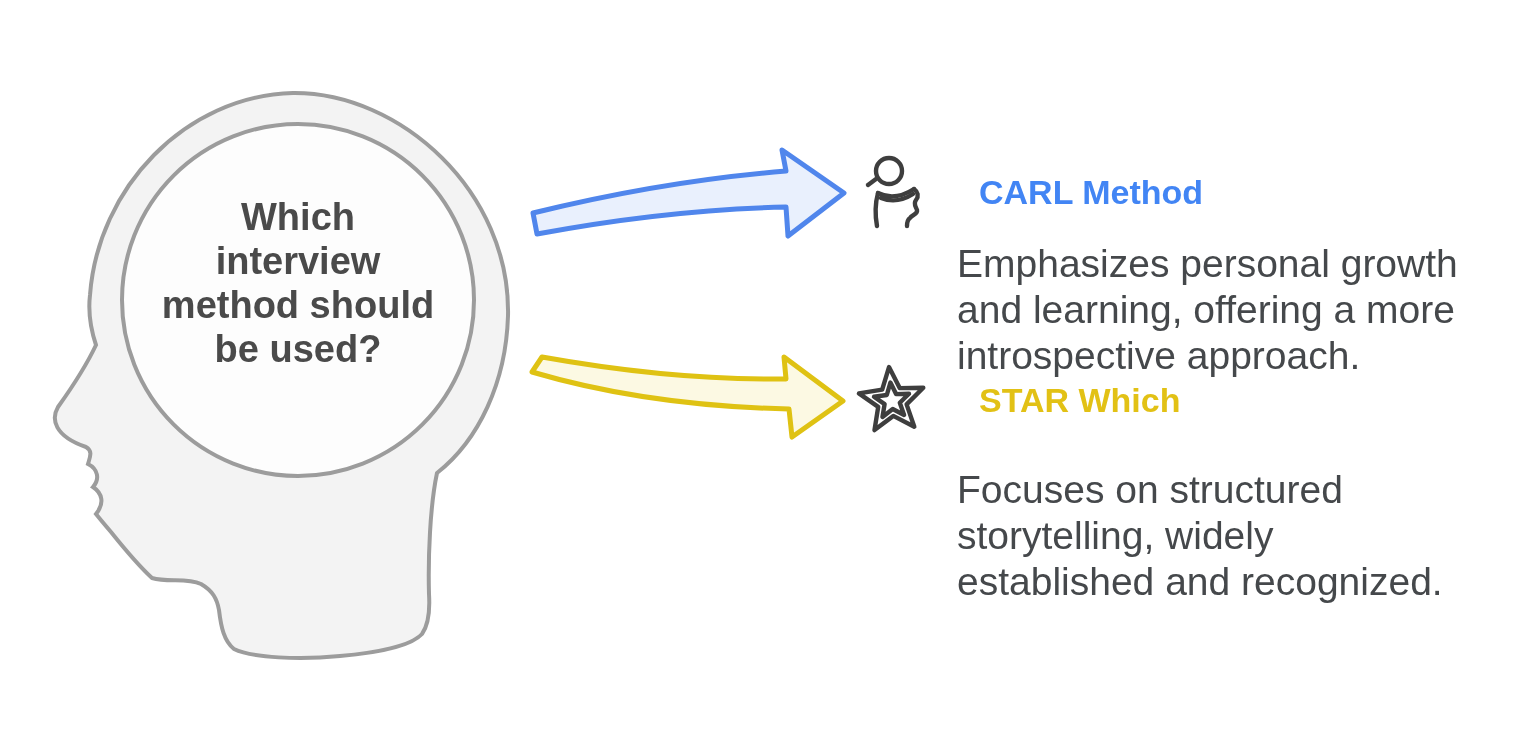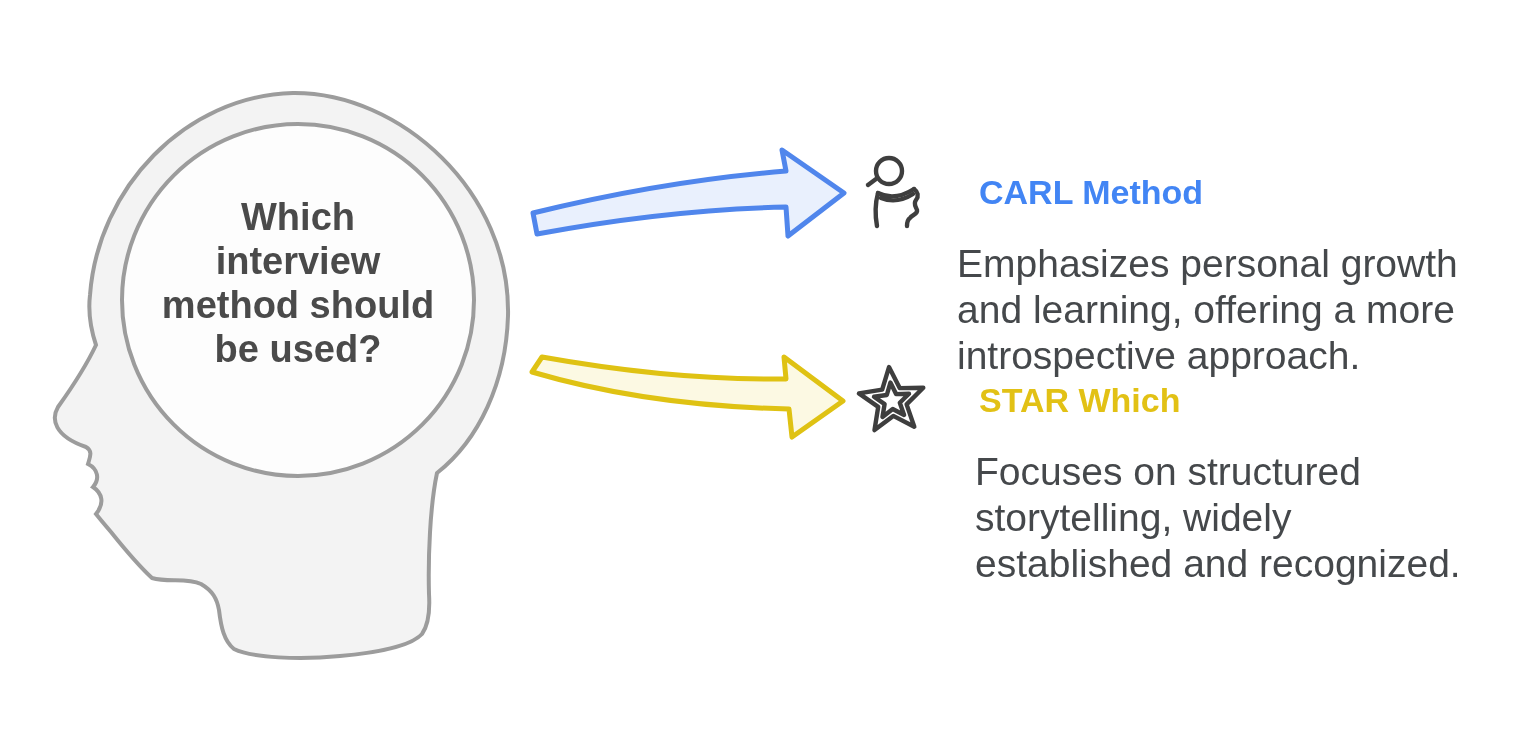--- a/index.html
+++ b/index.html
@@ -31,21 +31,21 @@
   }
   .method-title.carl { top:170px; color:var(--carl_blue,#4285F4); }
   .method-title.star { top:378px; color:var(--star_yellow,#E2C115); }
   .method-desc {
     position:absolute; left:957px; width:530px;
     white-space:pre-line;
     font-size:39px; line-height:46px; font-weight:normal;
     color:var(--text_dark,#45484B);
   }
   .method-desc.carl { top:241px; }
-  .method-desc.star { top:449px;margin-left:18px; }
+  .method-desc.star { top:467px; }
 </style>
 </head>
 <body>
 
 <div class="canvas">
 
   <svg class="scene" width="1536" height="756" viewBox="0 0 1536 756">
 
     <g>
       <path class="head-shape" d="

